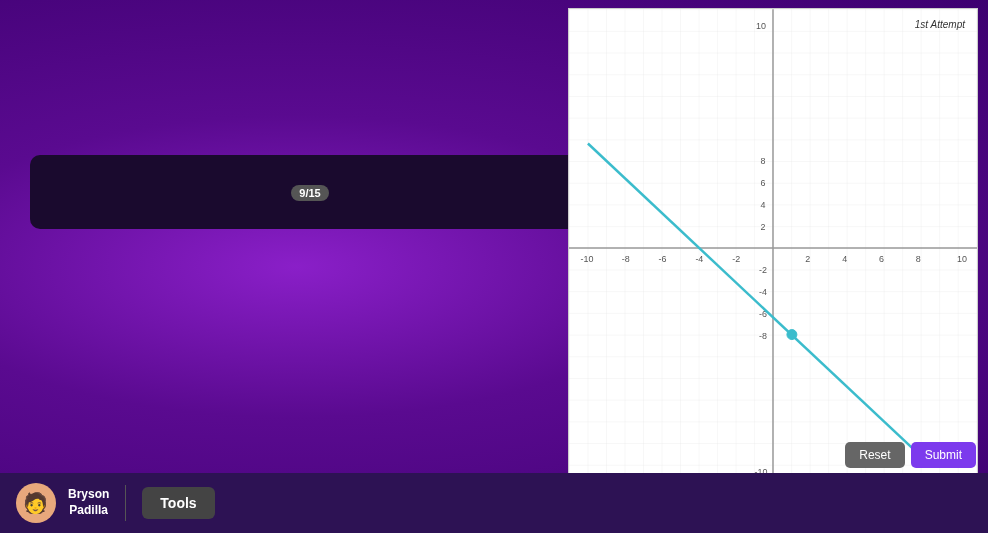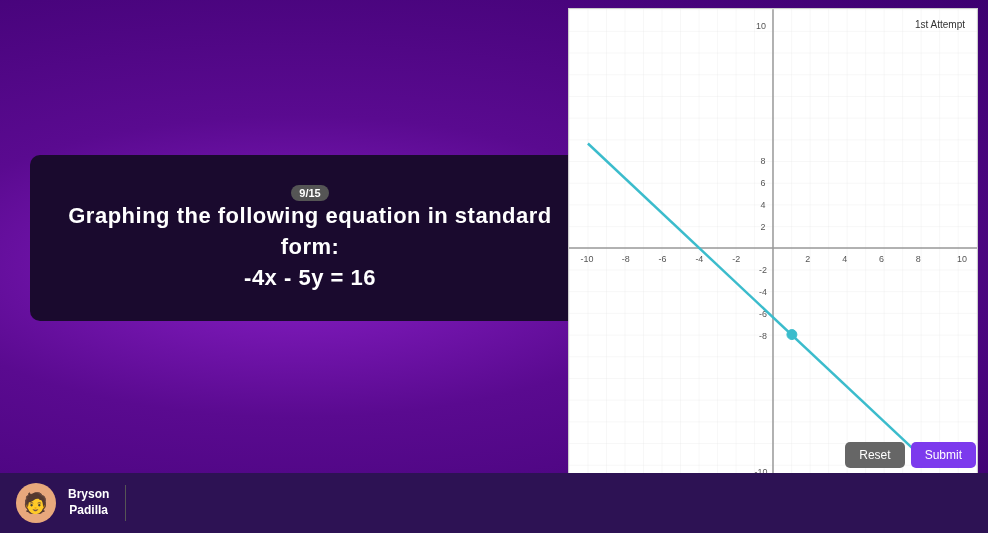--- a/index.html
+++ b/index.html
@@ -59,20 +59,21 @@
       background: white;
       border: 1px solid #ccc;
     }
 
     .attempt-label {
       position: absolute;
       top: 10px;
       right: 12px;
       font-size: 10px;
       color: #333;
+      font-style: italic;
     }
 
     .graph-canvas {
       width: 100%;
       height: 100%;
     }
 
     
     .bottom-bar {
       position: absolute;
@@ -154,25 +155,20 @@
       cursor: pointer;
     }
   </style>
 </head>
 <body>
 
 <div class="bg"></div>
 
 <div class="question-card">
   <div class="question-badge">9/15</div>
-  <div class="question-text">
-    <span>Graphing the following equation in standard</span><br>
-    <span>form:</span><br>
-    <span>-4x - 5y = 16</span>
-  </div>
 </div>
 
 <div class="graph-container">
   <span class="attempt-label">1st Attempt</span>
   <svg class="graph-canvas" viewBox="0 0 410 480" xmlns="http://www.w3.org/2000/svg">
 
     <defs>
       <pattern id="smallGrid" width="18.6" height="21.8" patternUnits="userSpaceOnUse">
         <path d="M 18.6 0 L 0 0 0 21.8" fill="none" stroke="#ddd" stroke-width="0.5"></path>
       </pattern>
@@ -218,13 +214,14 @@
   <button class="btn-submit">Submit</button>
 </div>
 
 <div class="bottom-bar">
   <div class="avatar">🧑</div>
   <div class="user-name">
     <span>Bryson</span><br>
     <span>Padilla</span>
   </div>
   <div class="divider"></div>
+  <button class="tools-button">Tools</button>
 </div>
 
 </body></html>

